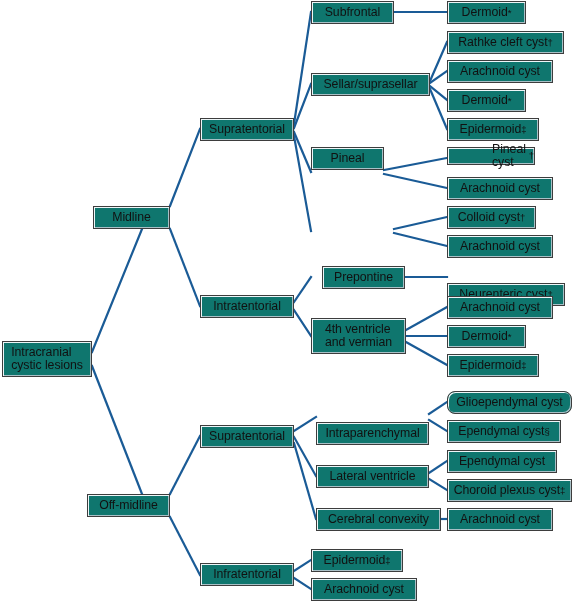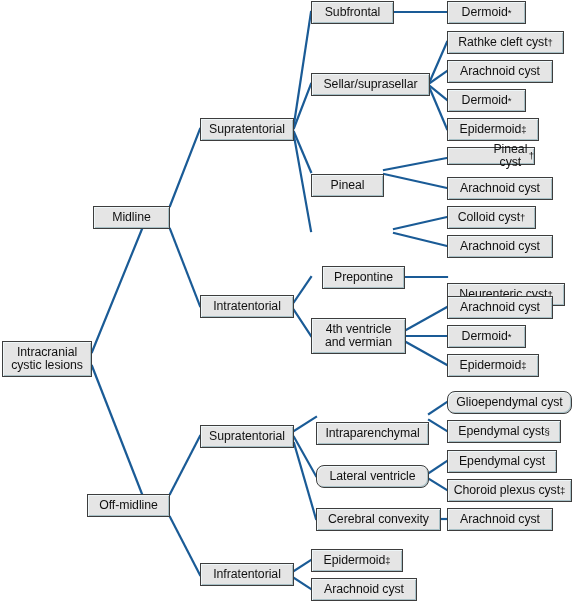--- a/index.html
+++ b/index.html
@@ -19,27 +19,27 @@
     position: absolute;
     left: 0;
     top: 0;
     width: 578px;
     height: 601px;
     pointer-events: none;
   }
   .node {
     position: absolute;
     box-sizing: border-box;
-    background: #e5e5e5;
+    background: #0f766e;
     border: 1px solid #3d3d3d;
     box-shadow: inset 1px 1px 0 0 #eef6f8, inset -1px -1px 0 0 #a8c0c6;
     color: #111111;
     font-size: 12.3px;
     line-height: 13px;
-    text-align: center;
+    text-align: left;
     display: flex;
     align-items: center;
     justify-content: center;
     white-space: pre-line;
     letter-spacing: -0.05px;
     z-index: 2;
   }
   .node sup {
     font-size: 9.5px;
     line-height: 0;
@@ -113,28 +113,28 @@
   <div class="node" style="left:93px; top:206px; width:77px; height:23px;">Midline</div>
   <div class="node" style="left:87px; top:494px; width:83px; height:23px;">Off-midline</div>
 
   <div class="node" style="left:200px; top:118px; width:94px; height:23px;">Supratentorial</div>
   <div class="node" style="left:200px; top:295px; width:94px; height:23px;">Intratentorial</div>
   <div class="node" style="left:200px; top:425px; width:94px; height:23px;">Supratentorial</div>
   <div class="node" style="left:200px; top:563px; width:94px; height:23px;">Infratentorial</div>
 
   <div class="node" style="left:311px; top:1px; width:83px; height:23px;">Subfrontal</div>
   <div class="node" style="left:311px; top:73px; width:119px; height:23px;">Sellar/suprasellar</div>
-  <div class="node" style="left:311px; top:174px; width:73px; height:23px;">Pineal</div>
+  <div class="node" style="left:311px; top:147px; width:73px; height:23px;">Pineal</div>
 
   <div class="node" style="left:322px; top:266px; width:83px; height:23px;">Prepontine</div>
   <div class="node" style="left:311px; top:318px; width:95px; height:36px;">4th ventricle
 and vermian</div>
 
   <div class="node" style="left:316px; top:422px; width:113px; height:23px;">Intraparenchymal</div>
-  <div class="node" style="left:316px; top:465px; width:113px; height:23px;border-radius:8px;">Lateral ventricle</div>
+  <div class="node" style="left:316px; top:465px; width:113px; height:23px;">Lateral ventricle</div>
   <div class="node" style="left:316px; top:508px; width:125px; height:23px;">Cerebral convexity</div>
 
   <div class="node" style="left:447px; top:1px; width:79px; height:23px;">
     <span>Dermoid</span><sup>*</sup>
   </div>
 
   <div class="node" style="left:447px; top:31px; width:117px; height:23px;">
     <span>Rathke cleft cyst</span><sup>†</sup>
   </div>
 

